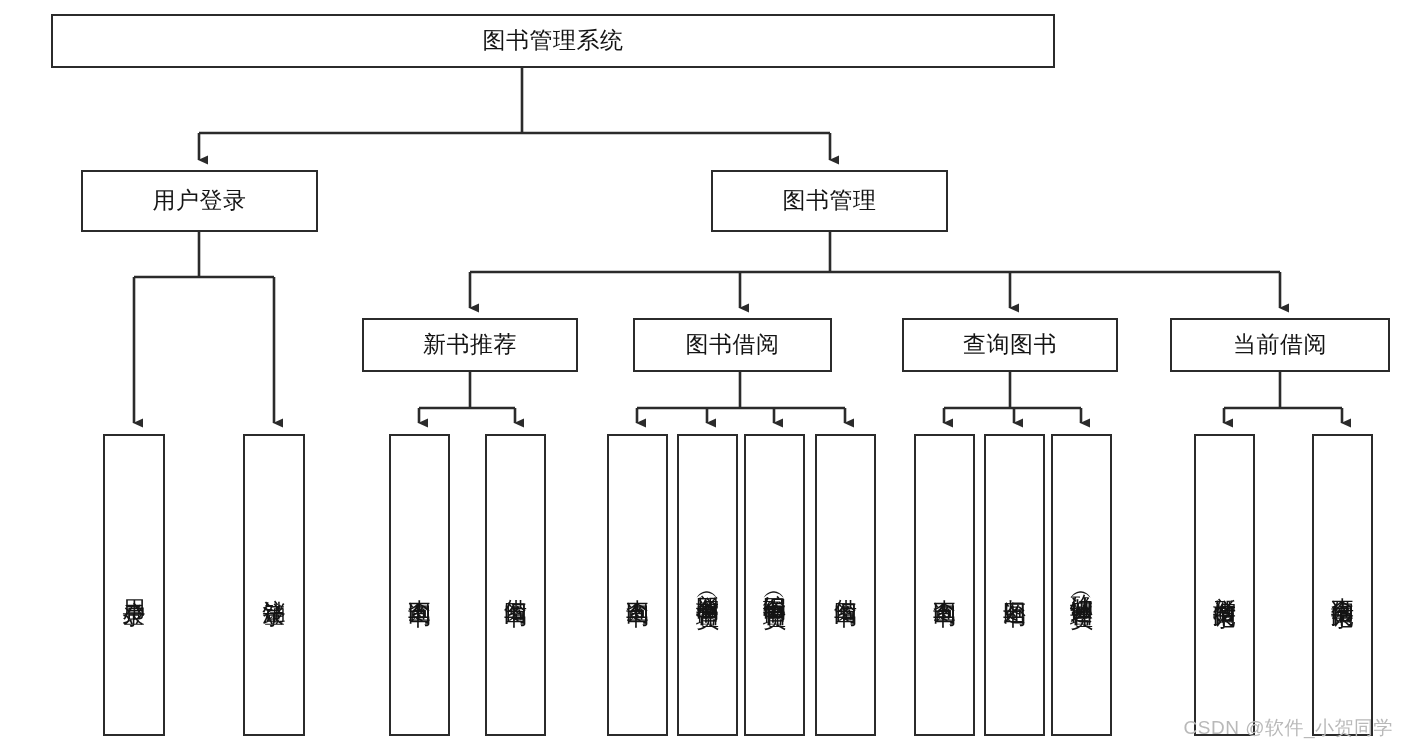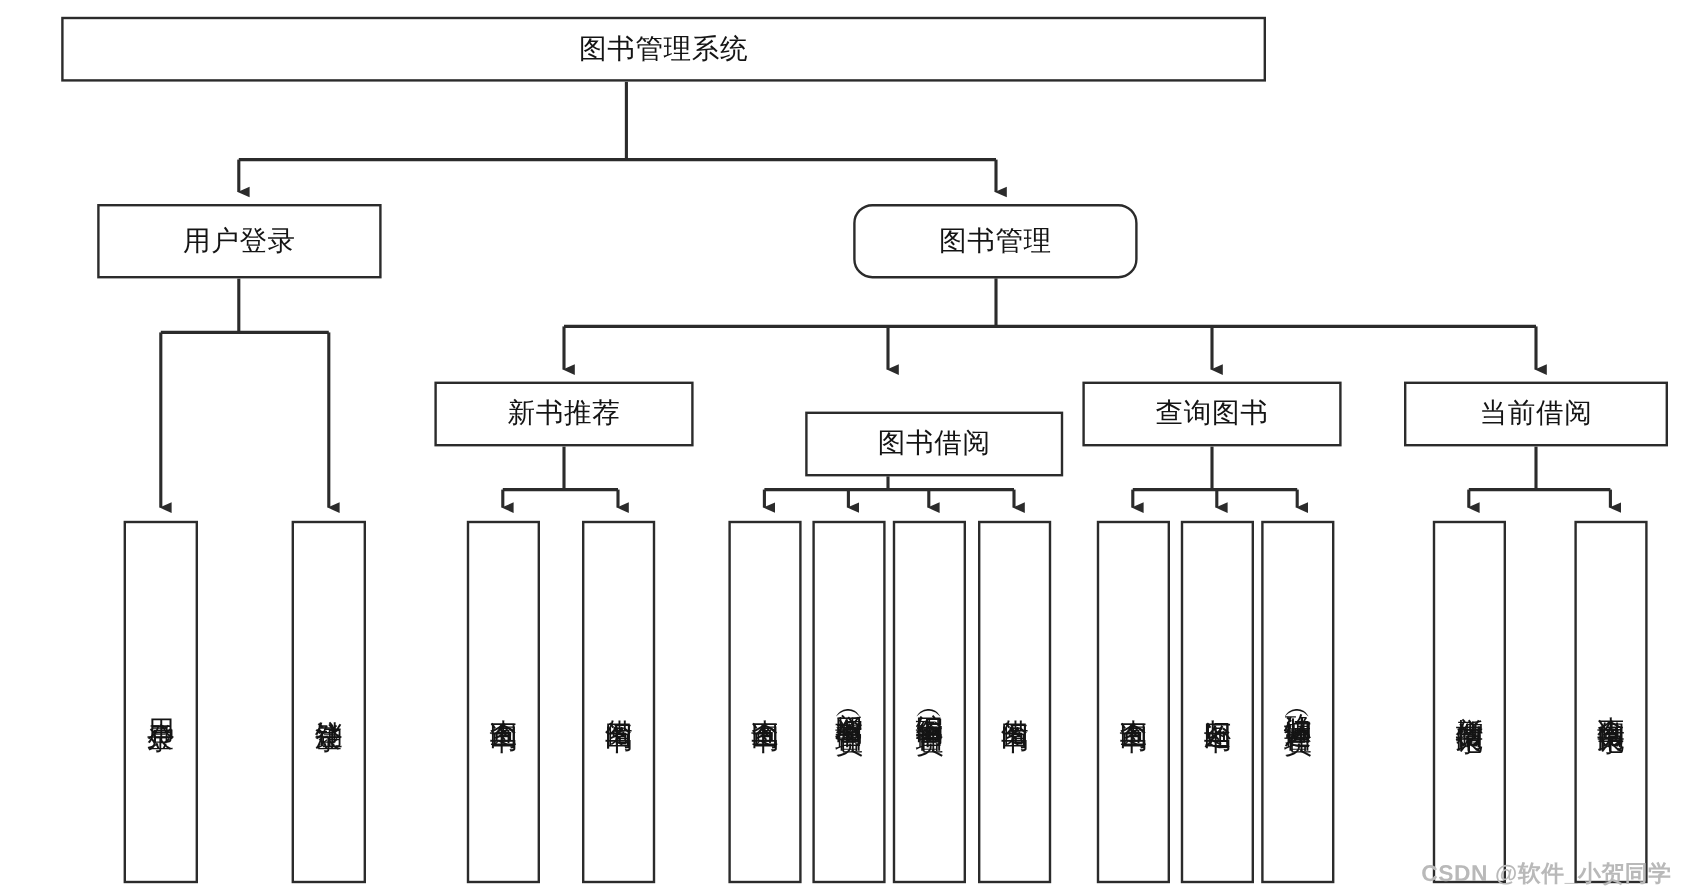--- a/index.html
+++ b/index.html
@@ -57,21 +57,20 @@
     display: block;
   }
   .watermark {
     position: absolute;
     right: 12px;
     bottom: 6px;
     font-size: 19px;
     color: #b9b9b9;
     white-space: nowrap;
     letter-spacing: 0.5px;
-    font-weight: bold;
   }
 </style>
 </head>
 <body>
 
 <div id="canvas">
 
   <svg id="edges" viewBox="0 0 1405 747">
     <defs>
       <marker id="arrow" markerWidth="11" markerHeight="11" refX="5" refY="9" orient="auto" markerUnits="userSpaceOnUse">
@@ -122,28 +121,28 @@
     </g>
   </svg>
 
   <div class="node h" style="left:20px; top:14px; width:1004px; height:54px;margin-left:31px;">
     <span class="label">图书管理系统</span>
   </div>
 
   <div class="node h" style="left:81px; top:170px; width:237px; height:62px;">
     <span class="label">用户登录</span>
   </div>
-  <div class="node h" style="left:711px; top:170px; width:237px; height:62px;border-radius:16px;">
+  <div class="node h" style="left:711px; top:170px; width:237px; height:62px;">
     <span class="label">图书管理</span>
   </div>
 
   <div class="node h" style="left:362px; top:318px; width:216px; height:54px;">
     <span class="label">新书推荐</span>
   </div>
-  <div class="node h" style="left:671px; top:318px; width:215px; height:54px;margin-top:25px;">
+  <div class="node h" style="left:633px; top:318px; width:199px; height:54px;">
     <span class="label">图书借阅</span>
   </div>
   <div class="node h" style="left:902px; top:318px; width:216px; height:54px;">
     <span class="label">查询图书</span>
   </div>
   <div class="node h" style="left:1170px; top:318px; width:220px; height:54px;">
     <span class="label">当前借阅</span>
   </div>
 
   <div class="node v" style="left:103px; top:434px; width:62px; height:302px;">

